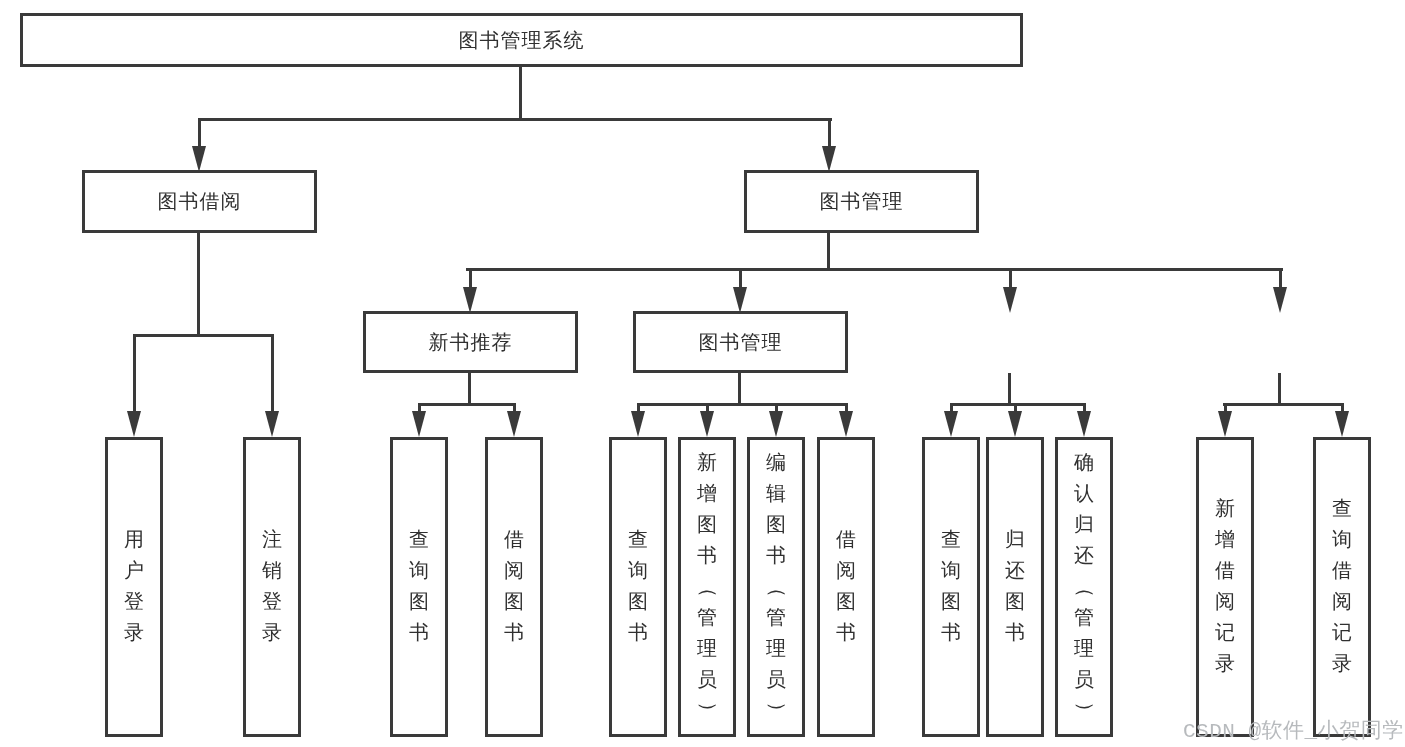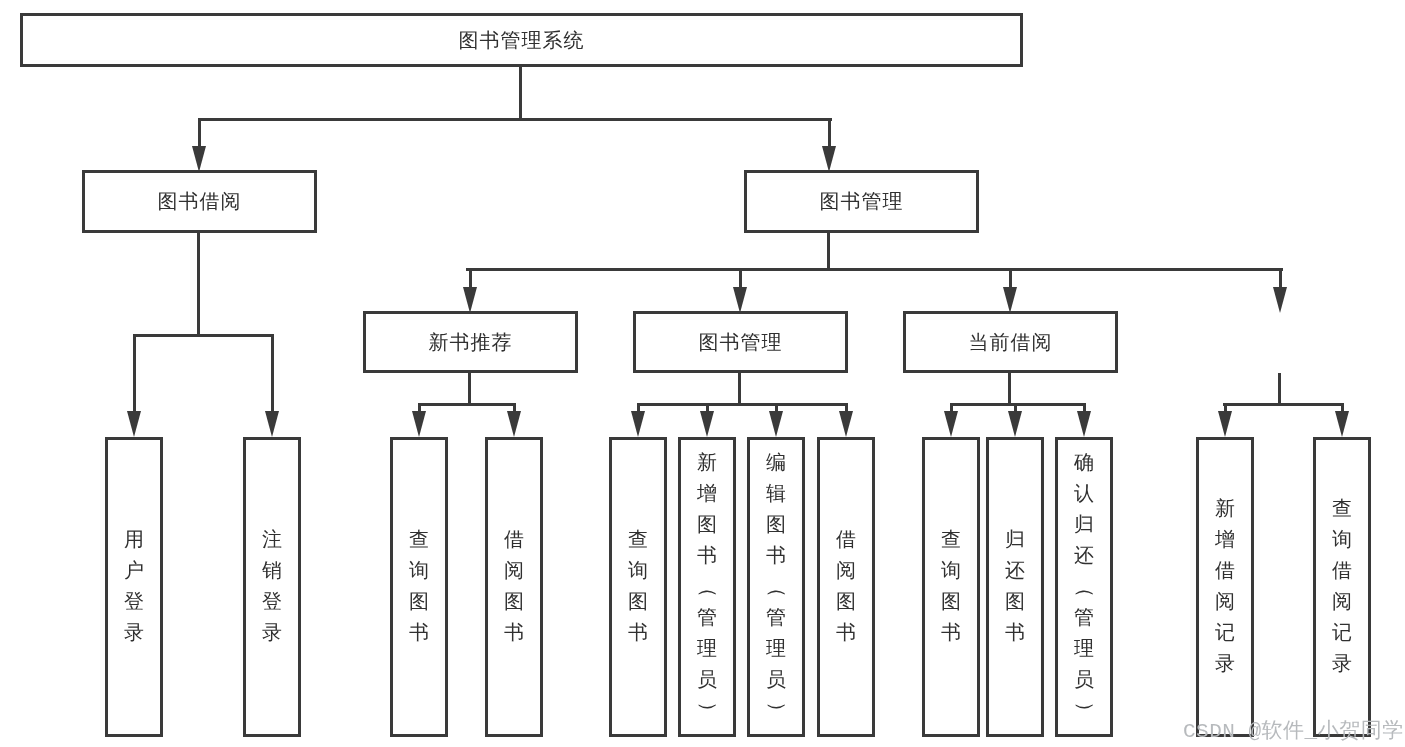--- a/index.html
+++ b/index.html
@@ -74,23 +74,20 @@
   </div>
   <div class="node" style="left:744px;top:170px;width:235px;height:63px">
     <span class="hlabel">图书管理</span>
   </div>
 
   <div class="node" style="left:363px;top:311px;width:215px;height:62px">
     <span class="hlabel">新书推荐</span>
   </div>
   <div class="node" style="left:633px;top:311px;width:215px;height:62px">
     <span class="hlabel">图书管理</span>
-  </div>
-  <div class="node" style="left:903px;top:311px;width:215px;height:62px">
-    <span class="hlabel">当前借阅</span>
   </div>
 
   <div class="node" style="left:105px;top:437px;width:58px;height:300px">
     <span class="vlabel">
         <span class="vch">用</span>
         <span class="vch">户</span>
         <span class="vch">登</span>
         <span class="vch">录</span>
       </span>
   </div>

